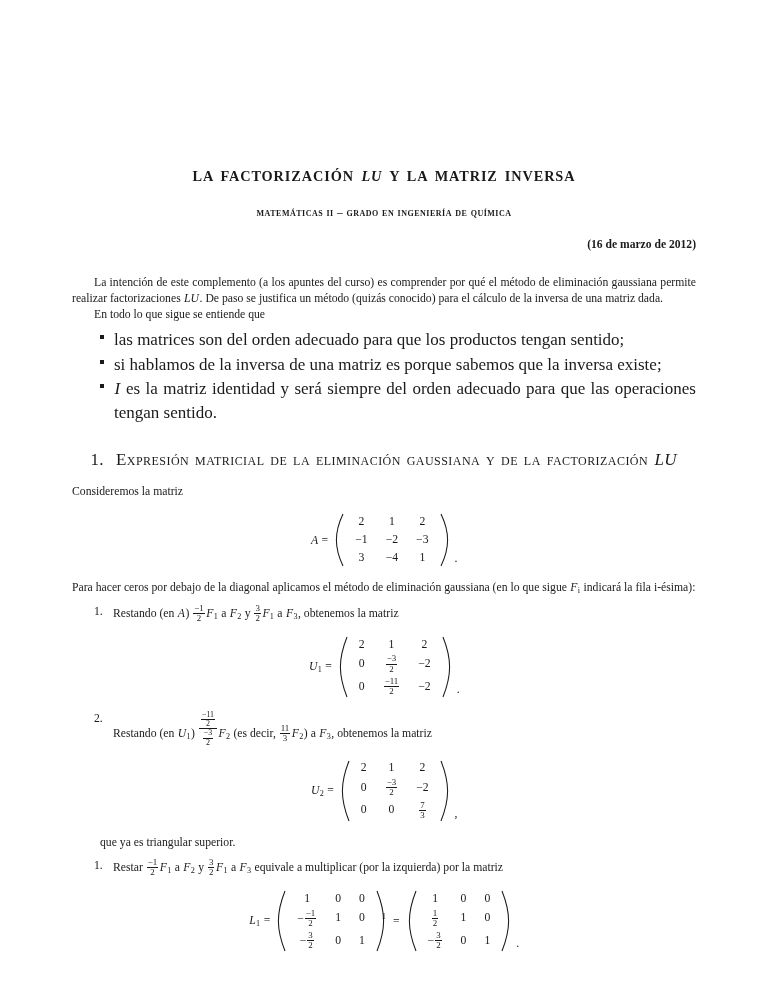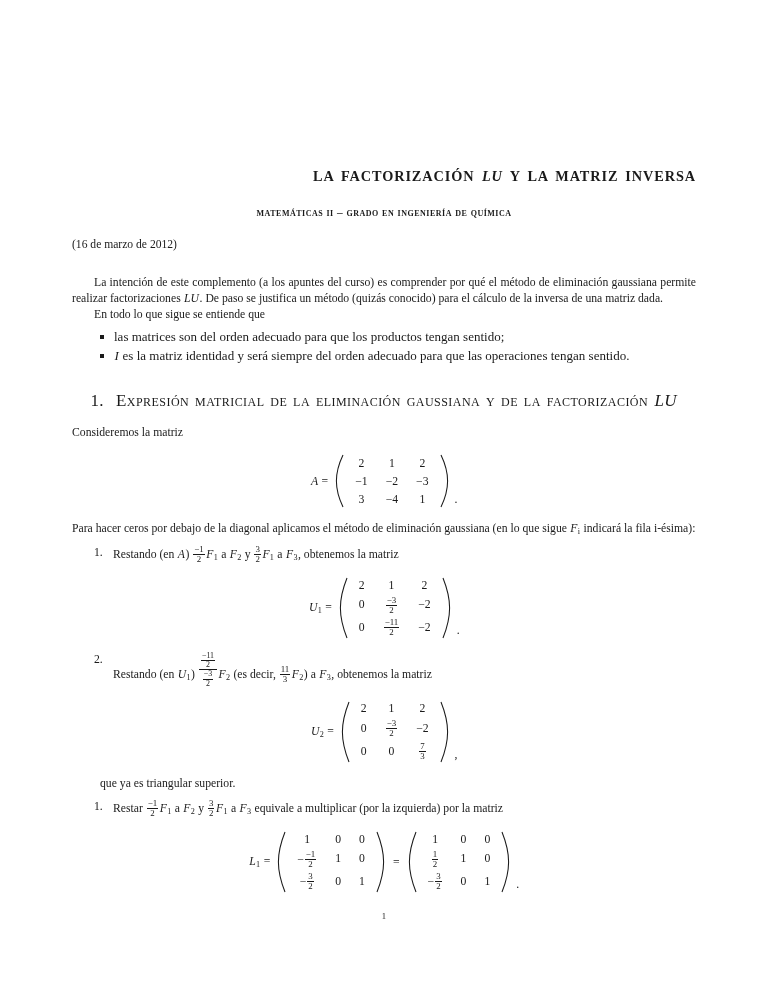--- a/index.html
+++ b/index.html
@@ -24,61 +24,62 @@
   }
   .content {
     position: absolute;
     left: 72px;
     top: 168px;
     width: 624px;
   }
 
   
   .doc-title {
-    text-align: right;
+    text-align: center;
     font-weight: bold;
     font-size: 14.3px;
     letter-spacing: 0.9px;
     word-spacing: 2.5px;
     margin: 0 0 21px 0;
   }
   .doc-subtitle {
     text-align: center;
     font-size: 11.3px;
     letter-spacing: 0.5px;
     font-variant: small-caps;
     text-transform: lowercase;
     margin: 0 0 20px 0;
     font-weight: bold;
   }
   .doc-date {
-    text-align: left;
+    text-align: right;
     font-size: 11.6px;
     margin: 0 0 24px 0;
+    font-weight: bold;
   }
 
   
   p.body {
     font-size: 11.7px;
     line-height: 1.38;
     margin: 0;
     text-align: justify;
     text-justify: inter-word;
   }
   p.indent { text-indent: 22px; }
   .tight { margin-top: 0.5px; }
 
   
   ul.bullets {
     list-style: none;
     margin: 5px 0 0 0;
     padding: 0 0 0 28px;
   }
   ul.bullets li {
-    font-size: 13px;
+    font-size: 17px;
     line-height: 1.38;
     position: relative;
     padding-left: 14px;
     margin-bottom: 1px;
     text-align: justify;
   }
   ul.bullets li::before {
     content: "";
     position: absolute;
     left: 0;
@@ -234,20 +235,21 @@
     <div class="doc-subtitle">MATEMÁTICAS II – GRADO EN INGENIERÍA DE QUÍMICA</div>
 
     <div class="doc-date">(16 de marzo de 2012)</div>
 
     <p class="body indent"><span>La intención de este complemento (a los apuntes del curso) es comprender por qué el método de eliminación gaussiana permite realizar factorizaciones </span><span class="mi">LU</span><span>. De paso se justifica un método (quizás conocido) para el cálculo de la inversa de una matriz dada.</span></p>
 
     <p class="body indent tight">En todo lo que sigue se entiende que</p>
 
     <ul class="bullets">
       <li><span>las matrices son del orden adecuado para que los productos tengan sentido;</span></li>
+      <li><span>si hablamos de la inversa de una matriz es porque sabemos que la inversa existe;</span></li>
       <li><span class="mi">I</span><span> es la matriz identidad y será siempre del orden adecuado para que las operaciones tengan sentido.</span></li>
     </ul>
 
     <div class="section-head"><span class="secnum">1.</span><span>Expresión matricial de la eliminación gaussiana y de la factorización </span><span class="mi" style="font-variant:normal">LU</span></div>
 
     <p class="body">Consideremos la matriz</p>
 
     <div class="display-eq">
       <span class="eq-lhs"><span class="mi">A</span>
         <span style="font-style:normal">=</span></span>

